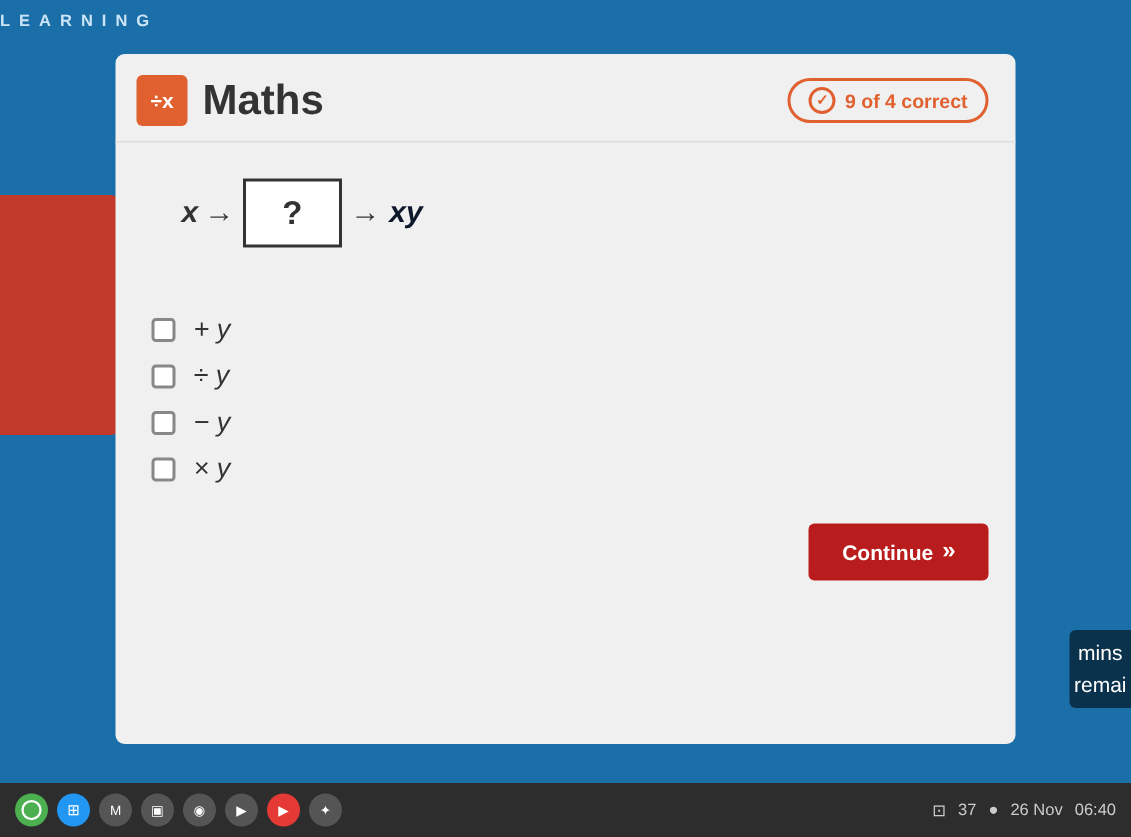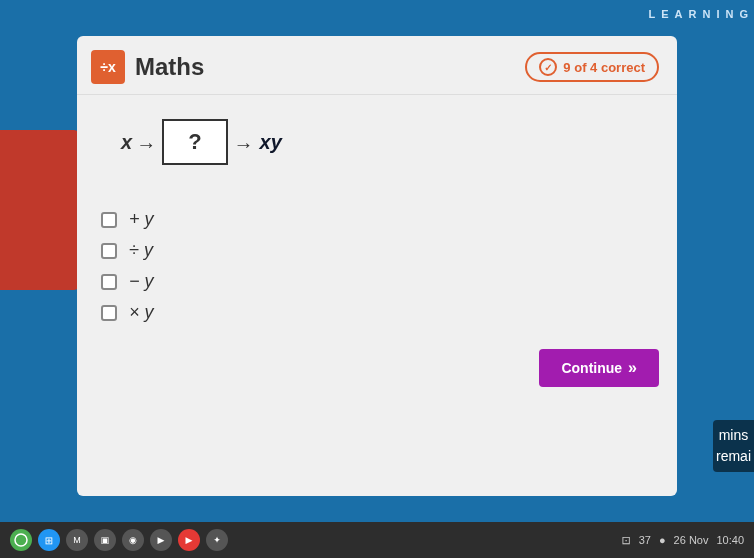--- a/index.html
+++ b/index.html
@@ -12,21 +12,21 @@
       overflow: hidden;
       position: relative;
     }
 
     .top-bar {
       width: 100%;
       height: 28px;
       background: #1a6fa8;
       display: flex;
       align-items: center;
-      justify-content: flex-end;
+      justify-content: flex-start;
     }
 
     .learning-text {
       color: #cce4f7;
       letter-spacing: 6px;
       font-size: 11px;
       font-weight: 600;
     }
 
     .main-content {
@@ -62,21 +62,21 @@
       width: 34px;
       height: 34px;
       border-radius: 4px;
       display: flex;
       align-items: center;
       justify-content: center;
       line-height: 1;
     }
 
     .maths-title {
-      font-size: 24px;
+      font-size: 28px;
       font-weight: bold;
       color: #333;
     }
 
     .score-badge {
       background: #f0f0f0;
       border: 2px solid #e06030;
       border-radius: 20px;
       padding: 4px 12px;
       color: #e06030;
@@ -182,21 +182,21 @@
     }
 
     .continue-bar {
       display: flex;
       justify-content: flex-end;
       padding: 16px 18px 18px 18px;
       margin-top: 10px;
     }
 
     .continue-btn {
-      background: #a21caf;
+      background: #b91c1c;
       color: white;
       border: none;
       border-radius: 4px;
       padding: 10px 22px;
       font-size: 14px;
       font-weight: 600;
       cursor: pointer;
       display: flex;
       align-items: center;
       gap: 6px;
@@ -348,15 +348,15 @@
     </div>
     <div class="taskbar-icon" style="background:#555;">
       <span style="color:white;font-size:9px;">✦</span>
     </div>
   </div>
   <div class="taskbar-right">
     <span>⊡</span>
     <span>37</span>
     <span>●</span>
     <span>26 Nov</span>
-    <span>10:40</span>
+    <span>06:40</span>
   </div>
 </div>
 
 </body></html>

